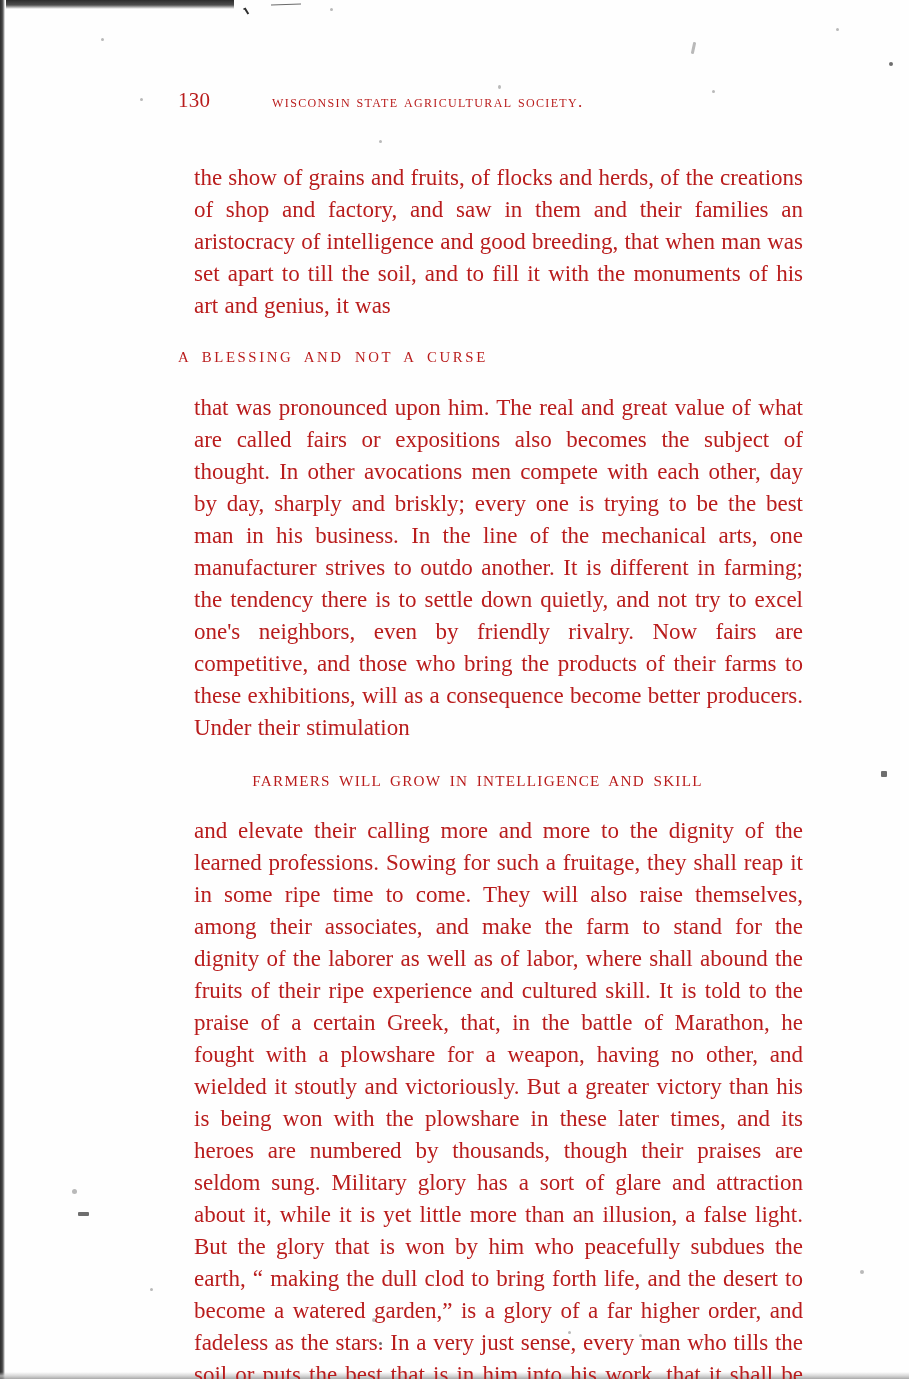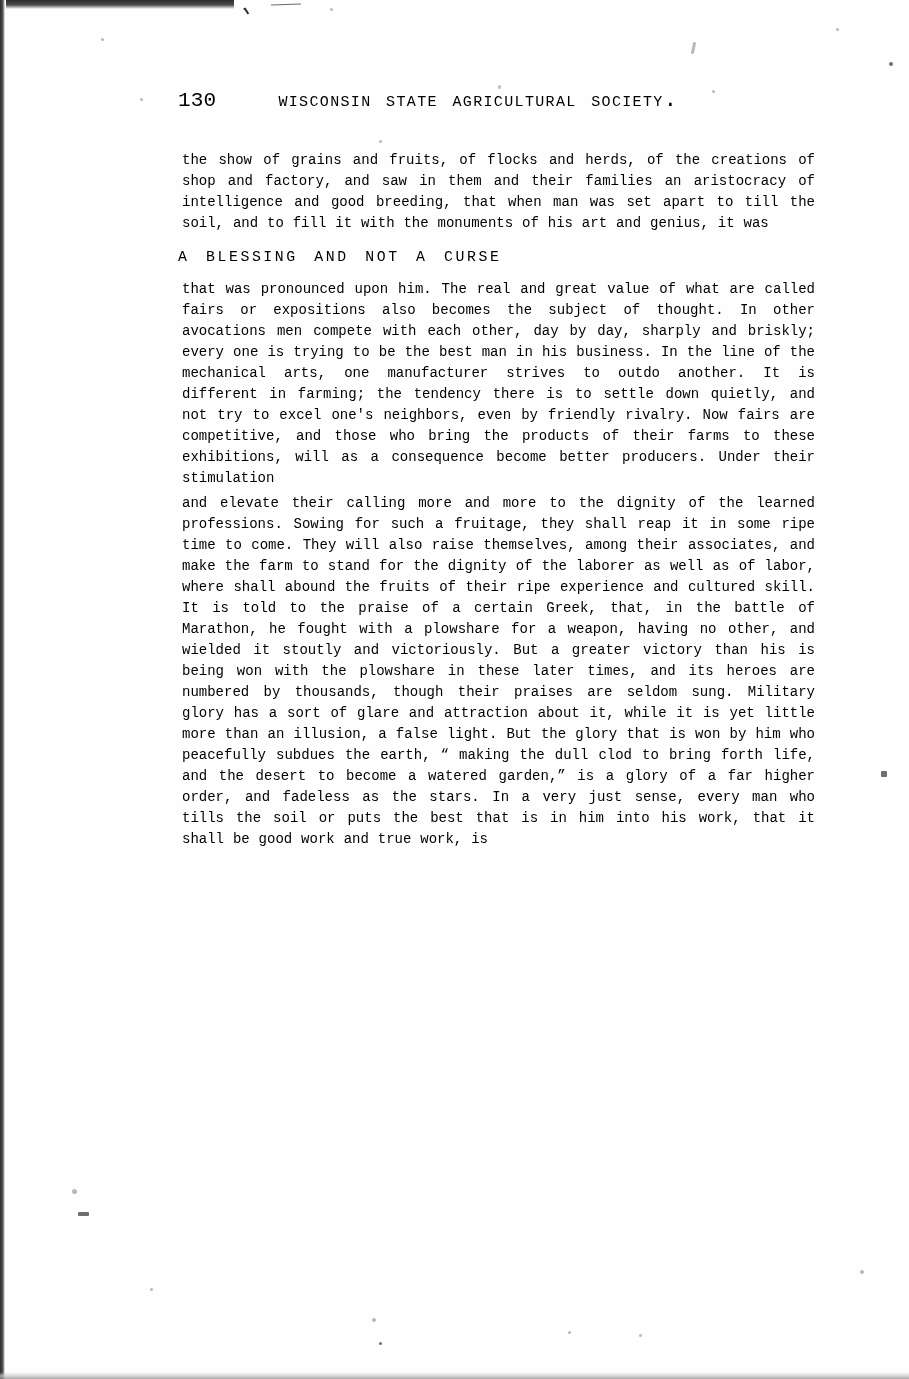--- a/index.html
+++ b/index.html
@@ -8,22 +8,22 @@
     padding: 0;
     background: #ffffff;
   }
 
   .page {
     position: relative;
     width: 909px;
     height: 1379px;
     background: #fefefe;
     overflow: hidden;
-    font-family: Liberation Mono, monospace;
-    color: #000000;
+    font-family: Liberation Serif, serif;
+    color: #b91c1c;
     -webkit-font-smoothing: antialiased;
   }
 
   
   .scan-edge-left {
     position: absolute;
     left: 0; top: 0;
     width: 5px; height: 1379px;
     background: linear-gradient(to right, #1b1b1b 0%, #343434 45%, #8f8f8f 75%, rgba(255,255,255,0) 100%);
     opacity: .92;
@@ -74,34 +74,34 @@
     margin-right: 62px;
   }
   .head-title {
     font-size: 16.5px;
     font-variant: small-caps;
     text-transform: lowercase;
     letter-spacing: 1.35px;
     white-space: nowrap;
   }
   
-  .head-title { font-size: 22px; }
+  .head-title { font-size: 17px; }
 
   
   .textblock {
     position: absolute;
     left: 178px;
     top: 146px;
     width: 641px;
   }
 
   p.para {
-    margin: 4px;
-    font-size: 14px;
-    line-height: 21px;
+    margin: 16px;
+    font-size: 23px;
+    line-height: 32px;
     text-align: justify;
     text-align-last: left;
     text-justify: inter-word;
     word-spacing: .5px;
     hyphens: none;
   }
 
   p.para.cont { text-indent: 0; }
 
   .section-head {
@@ -168,18 +168,19 @@
   </div>
 
   <div class="textblock">
 
     <p class="para">the show of grains and fruits, of flocks and herds, of the creations of shop and factory, and saw in them and their families an aristocracy of intelligence and good breeding, that when man was set apart to till the soil, and to fill it with the monuments of his art and genius, it was</p>
 
     <h2 class="section-head sh-1">A BLESSING AND NOT A CURSE</h2>
 
     <p class="para cont">that was pronounced upon him. The real and great value of what are called fairs or expositions also becomes the subject of thought. In other avocations men compete with each other, day by day, sharply and briskly; every one is trying to be the best man in his business. In the line of the mechanical arts, one manufacturer strives to outdo another. It is different in farming; the tendency there is to settle down quietly, and not try to excel one's neighbors, even by friendly rivalry. Now fairs are competitive, and those who bring the products of their farms to these exhibitions, will as a consequence become better producers. Under their stimulation</p>
 
+    <h2 class="section-head sh-2">FARMERS WILL GROW IN INTELLIGENCE AND SKILL</h2>
 
     <p class="para cont">and elevate their calling more and more to the dignity of the learned professions. Sowing for such a fruitage, they shall reap it in some ripe time to come. They will also raise themselves, among their associates, and make the farm to stand for the dignity of the laborer as well as of labor, where shall abound the fruits of their ripe experience and cultured skill. It is told to the praise of a certain Greek, that, in the battle of Marathon, he fought with a plowshare for a weapon, having no other, and wielded it stoutly and victoriously. But a greater victory than his is being won with the plowshare in these later times, and its heroes are numbered by thousands, though their praises are seldom sung. Military glory has a sort of glare and attraction about it, while it is yet little more than an illusion, a false light. But the glory that is won by him who peacefully subdues the earth, “ making the dull clod to bring forth life, and the desert to become a watered garden,” is a glory of a far higher order, and fadeless as the stars. In a very just sense, every man who tills the soil or puts the best that is in him into his work, that it shall be good work and true work, is</p>
 
   </div>
 
 </div>
 
 </body></html>

